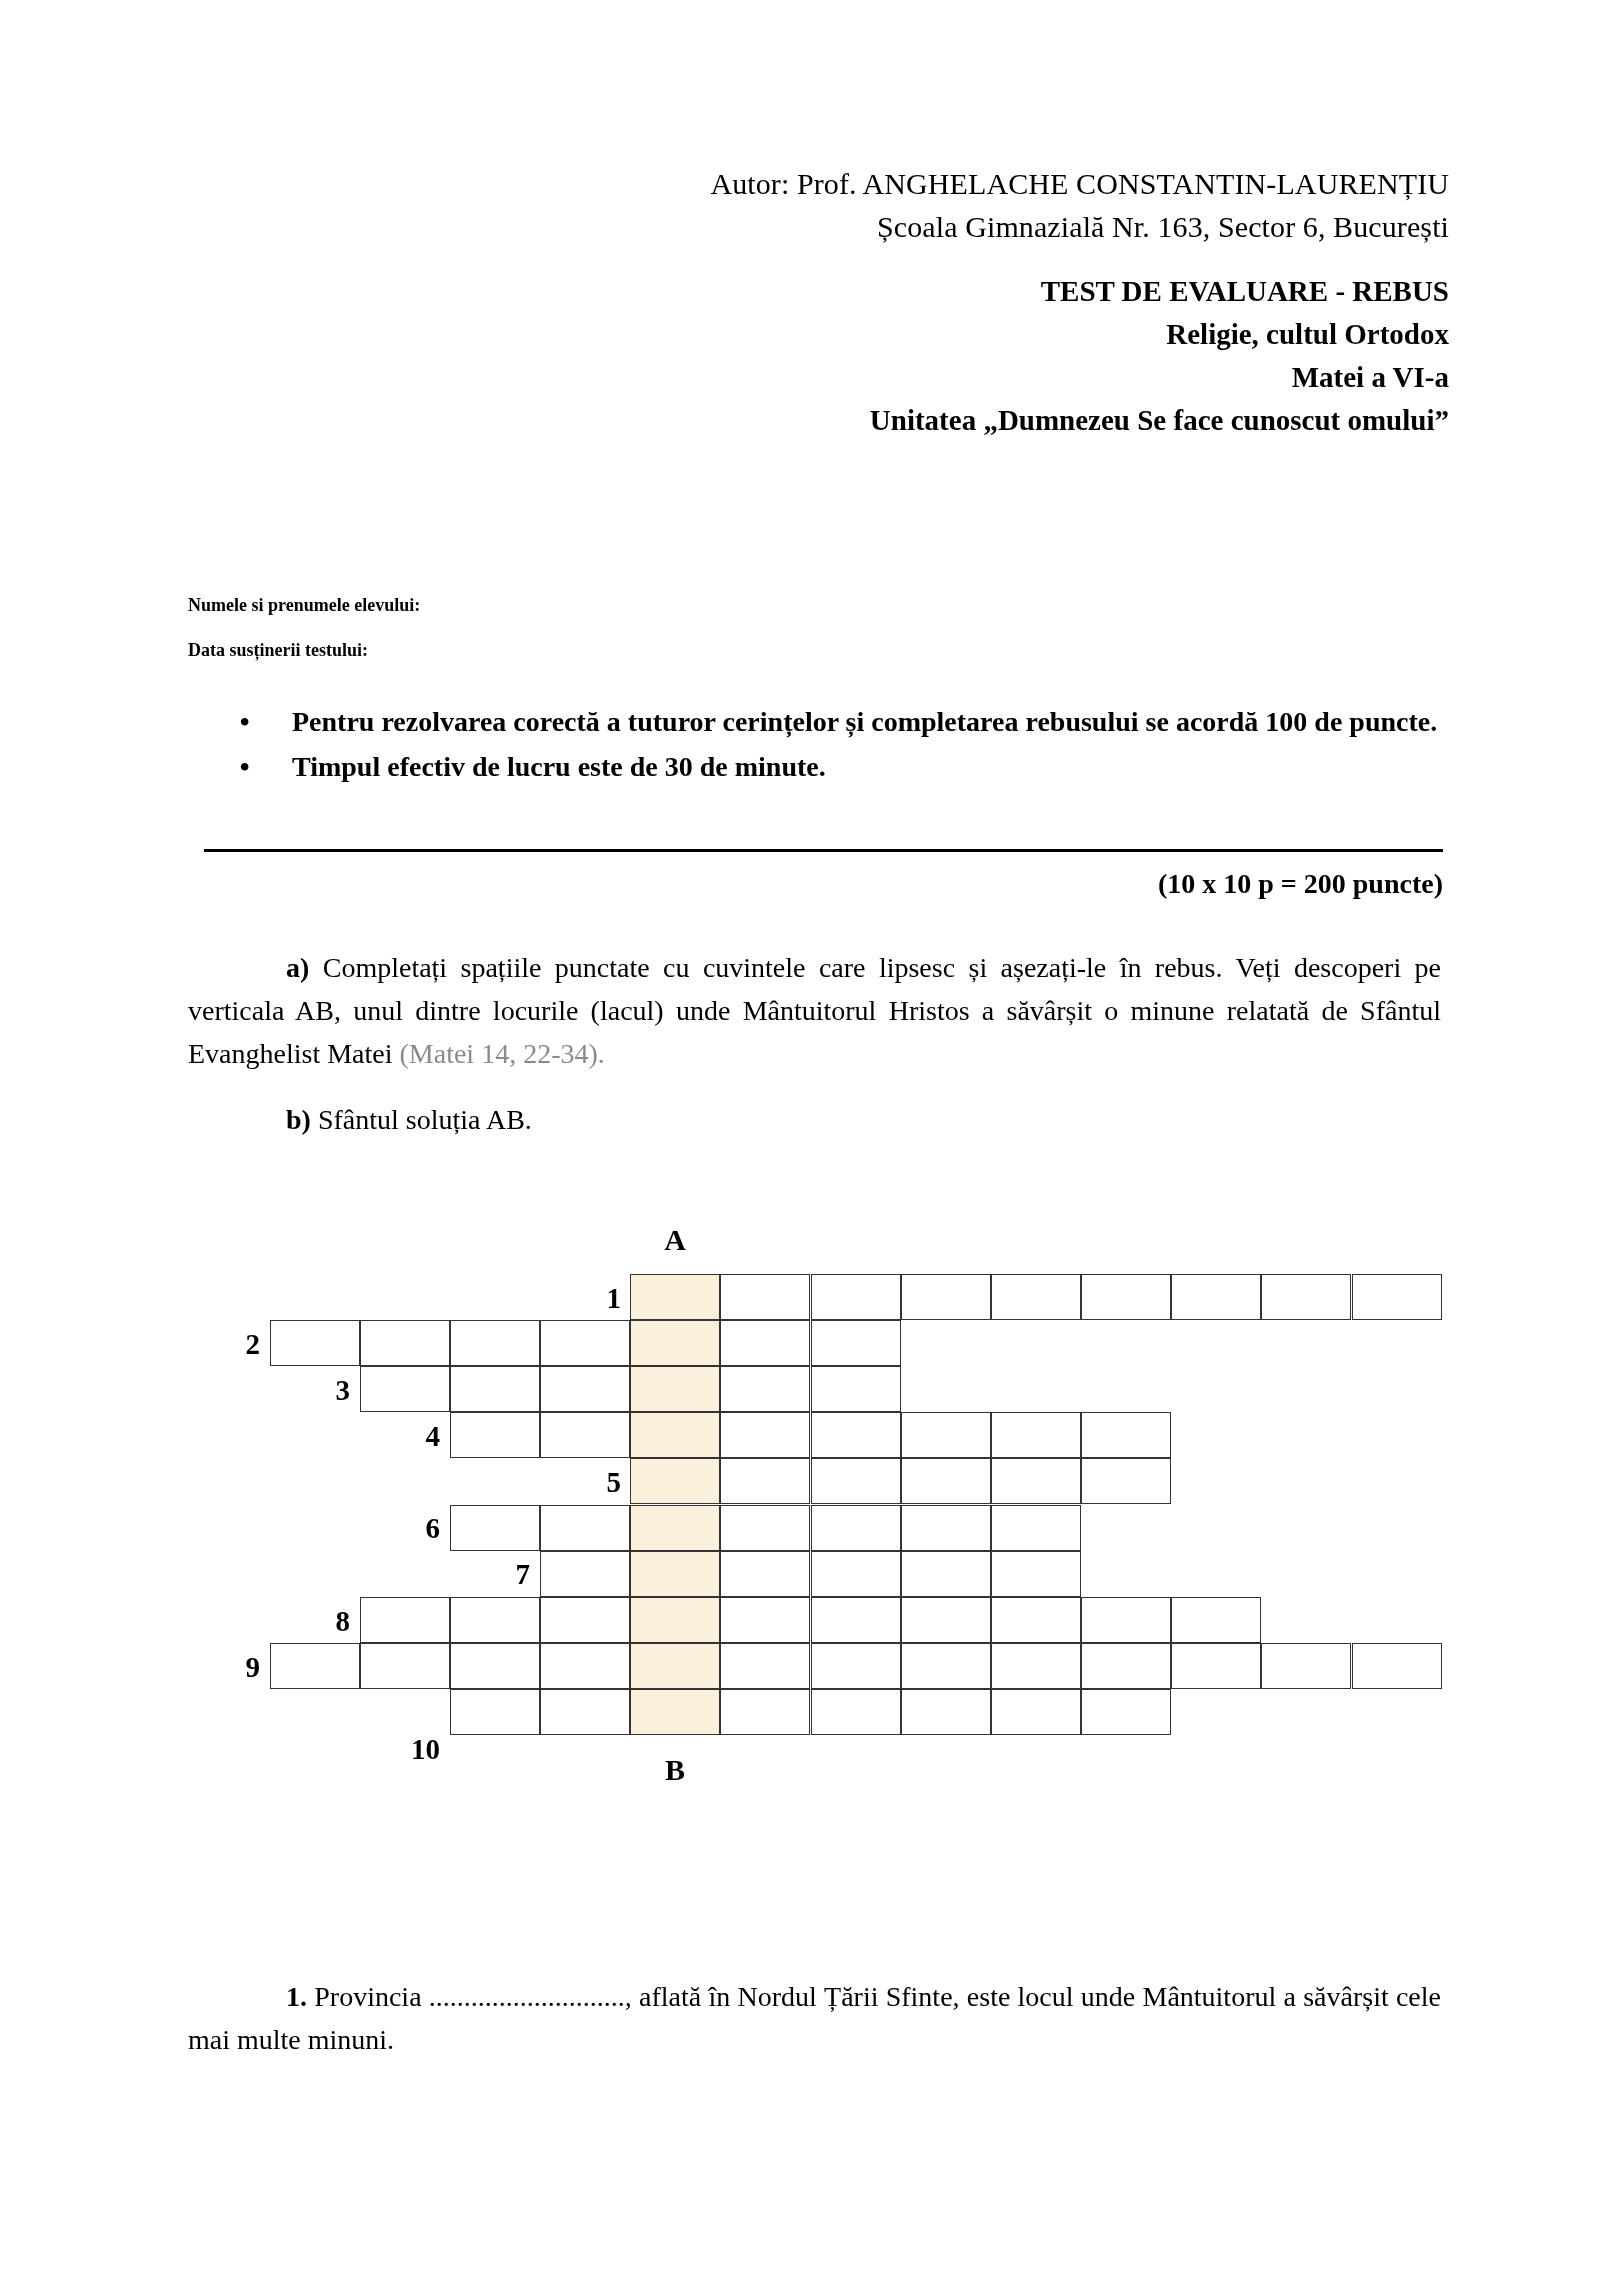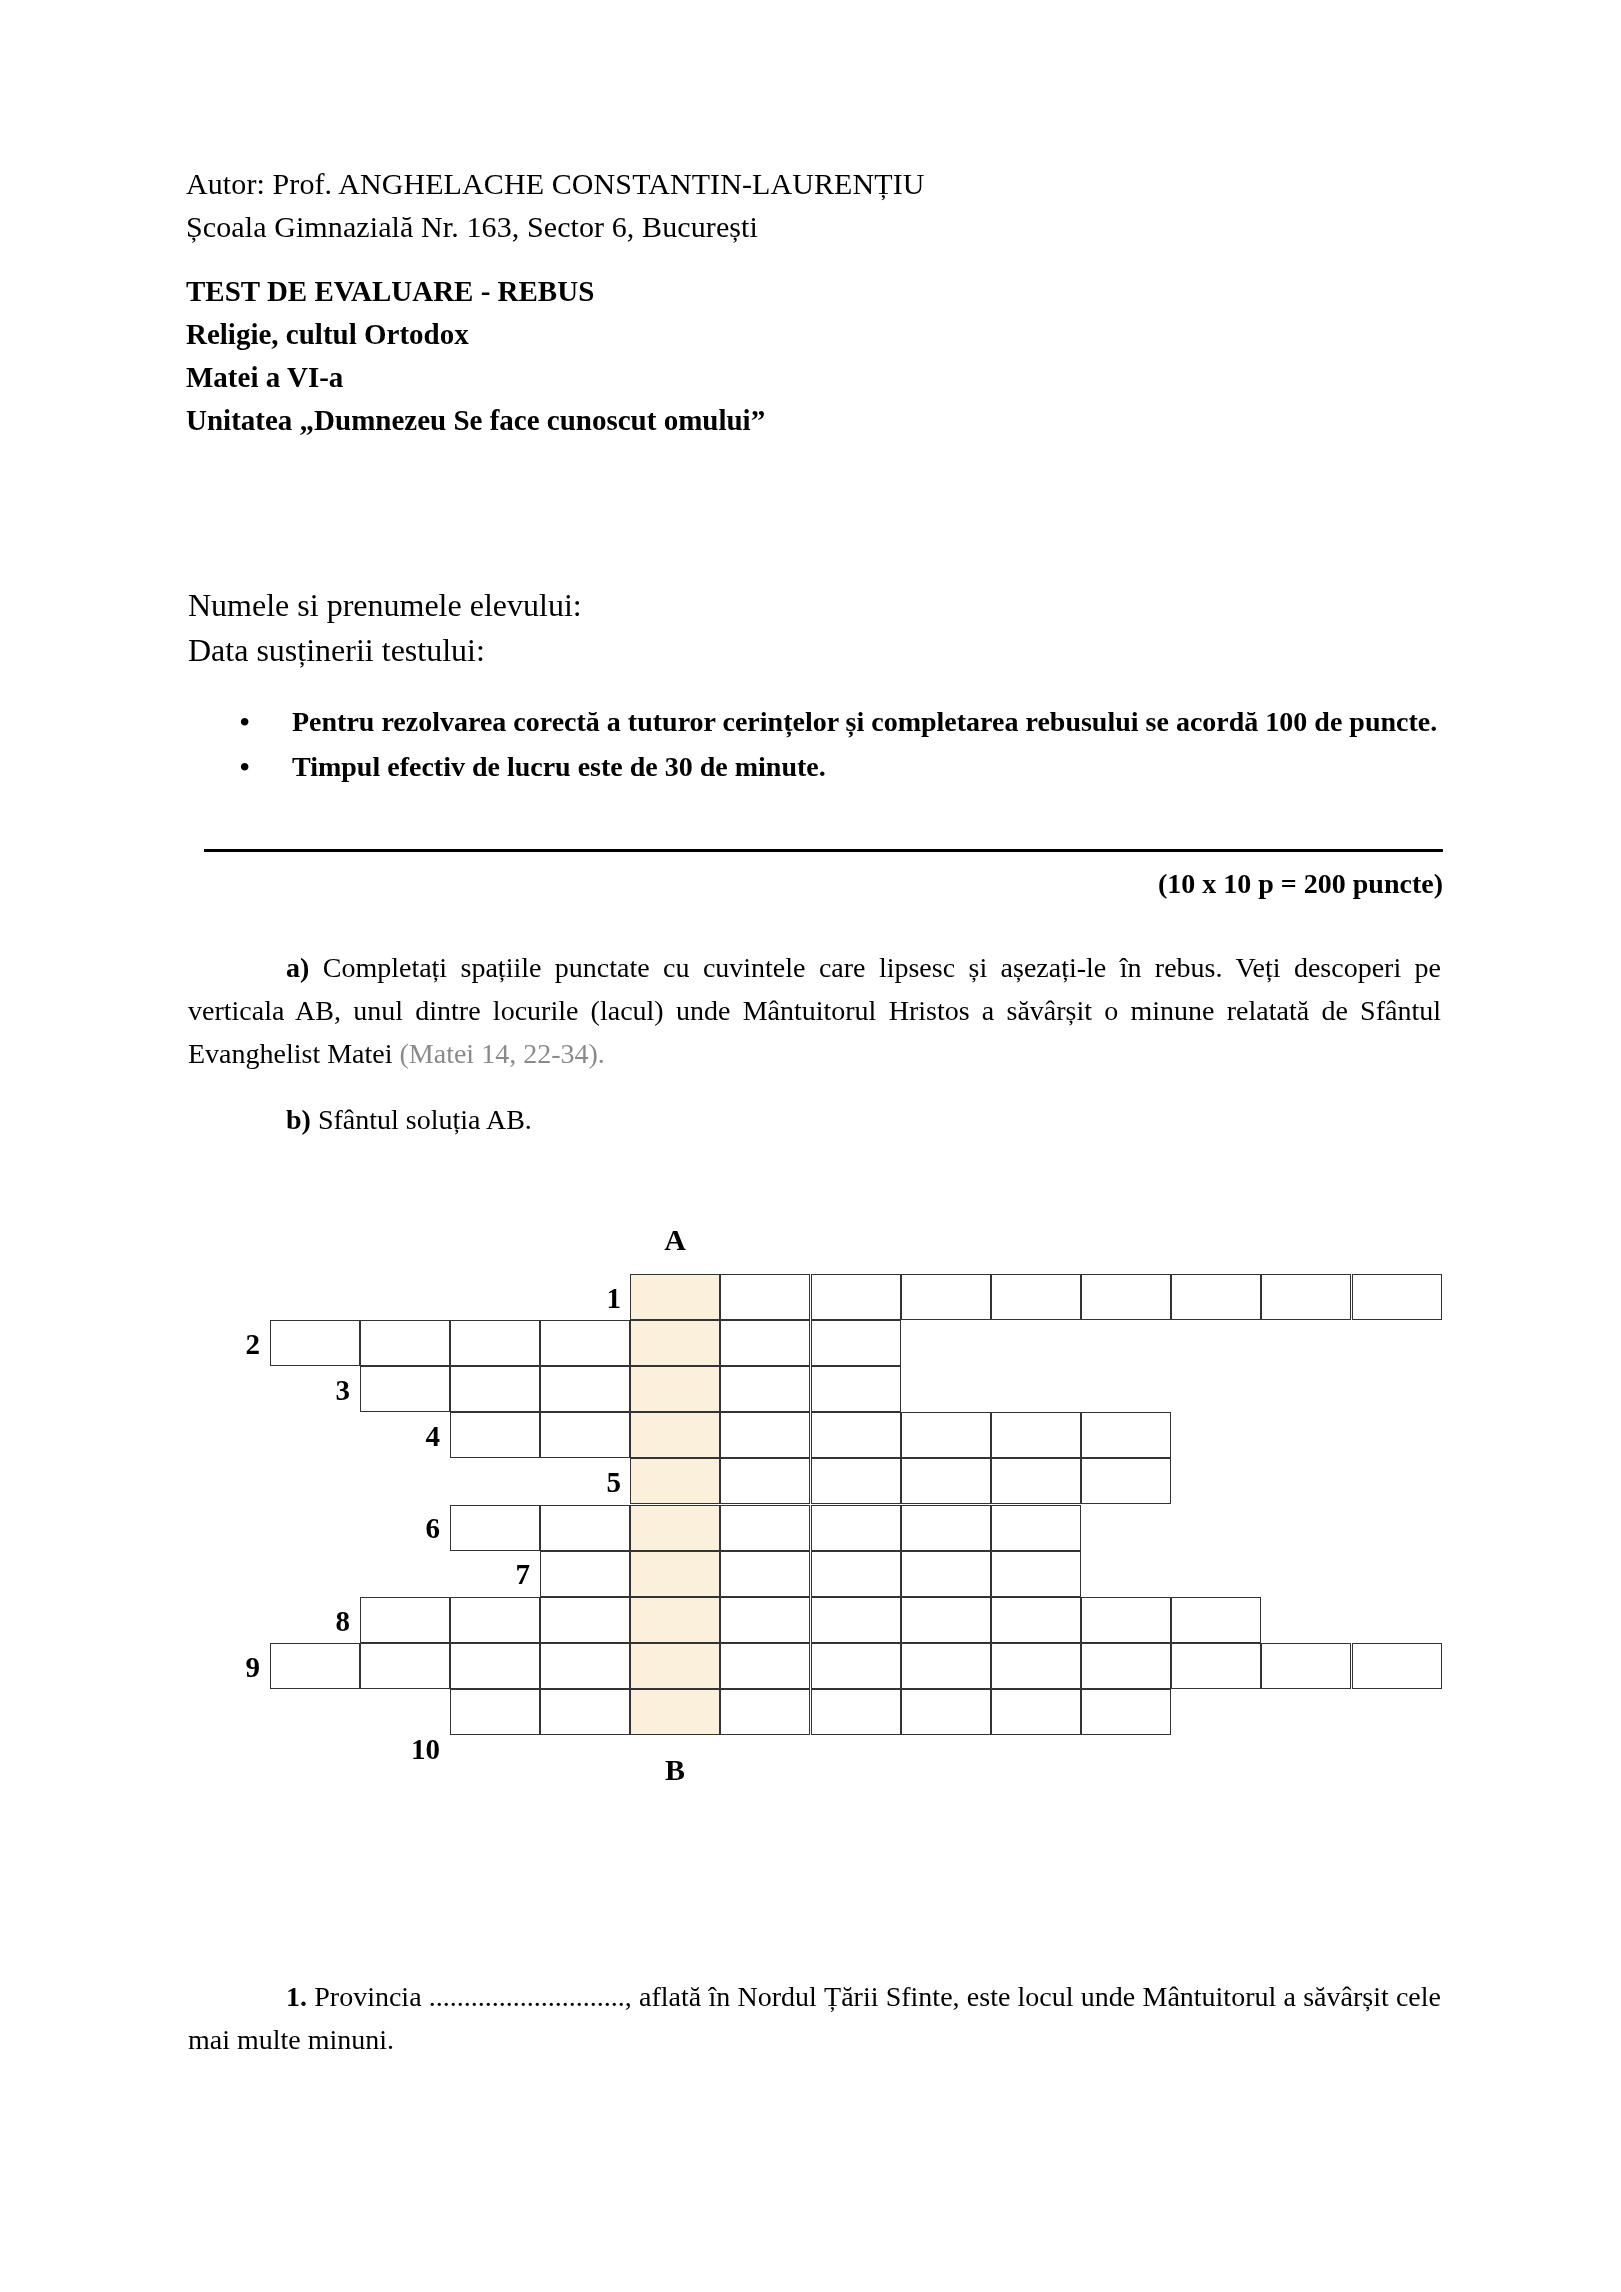--- a/index.html
+++ b/index.html
@@ -19,24 +19,24 @@
   .page {
     position: absolute;
     left: 0; top: 0;
     width: 1621px;
     height: 2293px;
   }
 
   
   .header {
     position: absolute;
-    left: 186px;
+    left: 194px;
     top: 162px;
     width: 1255px;
-    text-align: left;
+    text-align: right;
   }
   .hdr-line {
     font-size: 30px;
     line-height: 43px;
     letter-spacing: 0.1px;
   }
   .hdr-bold {
     font-weight: bold;
     font-size: 29px;
     line-height: 43px;
@@ -44,22 +44,22 @@
   .hdr-gap { height: 21.6px; }
 
   
   .fields {
     position: absolute;
     left: 188px;
     top: 583px;
     width: 1255px;
   }
   .field-line {
-    font-weight: normal;
-    font-size: 32px;
+    font-weight: bold;
+    font-size: 18px;
     line-height: 45px;
   }
 
   
   .bullets {
     position: absolute;
     left: 225px;
     top: 701px;
     width: 1215px;
   }

